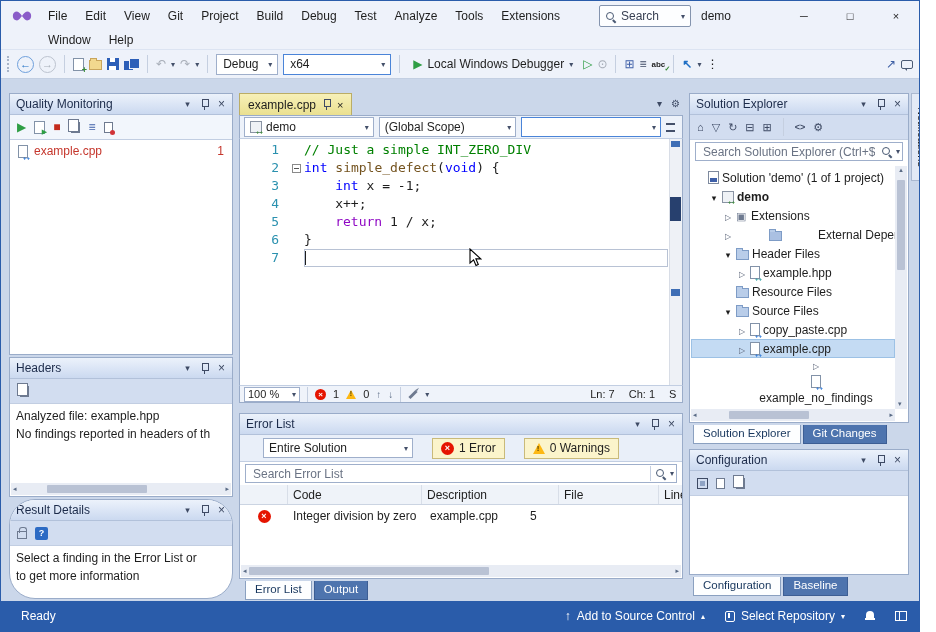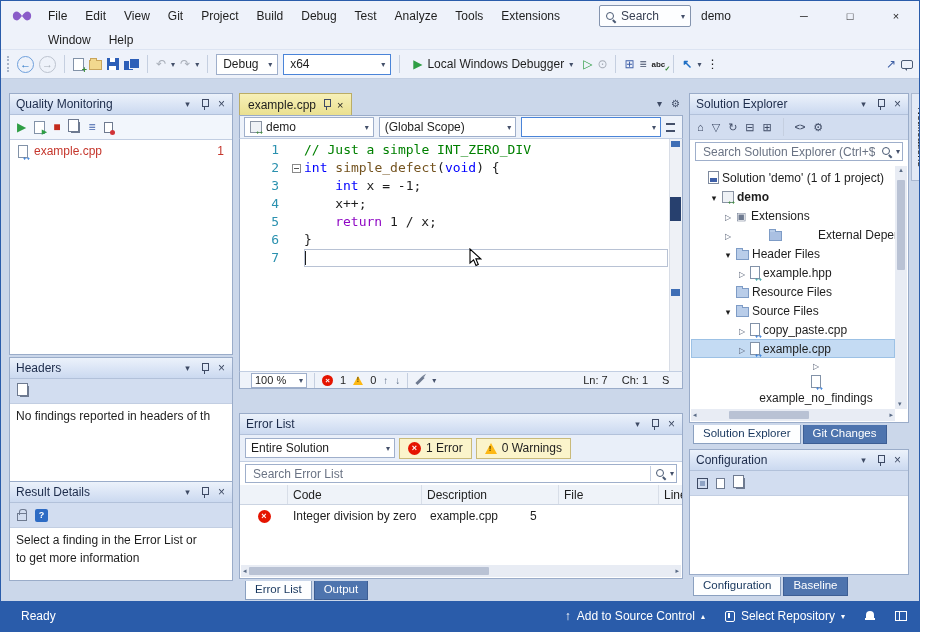--- a/index.html
+++ b/index.html
@@ -78,21 +78,21 @@
   
   #qmpanel{left:8px;top:92px;width:224px;height:262px;}
   .qm-item{display:flex;align-items:center;gap:6px;padding:4px 8px;}
   .qm-file{color:#C5362C;}
   .qm-count{margin-left:auto;color:#C5362C;}
   .playdoc{position:relative;width:11px;height:13px;background:#fff;border:1px solid #8292A8;display:inline-block;}
   .playdoc::after{content:"▶";position:absolute;right:-3px;bottom:-3px;font-size:7px;color:#2E9E44;}
 
   
   #hdrpanel{left:8px;top:356px;width:224px;height:140px;}
-  #rdpanel{left:8px;top:480px;width:224px;height:100px;}
+  #rdpanel{left:8px;top:498px;width:224px;height:100px;border-radius:26px;}
   .hscroll{position:absolute;left:1px;right:1px;bottom:1px;height:12px;background:#E8ECF4;display:flex;align-items:center;font-size:7px;color:#5A6B85;}
   .hthumb{height:8px;background:#B9C2D4;border-radius:1px;}
 
   
   #editor{position:absolute;left:238px;top:92px;width:444px;height:312px;}
   .etabs{height:22px;position:relative;display:flex;align-items:flex-end;}
   .etab{height:22px;display:flex;align-items:center;gap:6px;padding:0 8px;background:linear-gradient(#F7F0B8,#EAE090);border:1px solid #BBAD66;border-bottom:none;}
   .etabs-right{position:absolute;right:3px;top:5px;display:flex;gap:9px;color:#3E4A64;font-size:10px;}
   .enav{height:24px;background:#EDF2FA;border:1px solid #9AACC9;border-bottom:1px solid #C2CEE2;display:flex;align-items:center;gap:5px;padding:0 4px;}
   .ecombo{height:20px;background:#fff;border:1px solid #9FAFCB;display:flex;align-items:center;gap:4px;font-size:12px;padding-left:5px;}
@@ -108,34 +108,34 @@
   .fold-box::after{content:"";position:absolute;left:1px;right:1px;top:3px;height:1px;background:#555;}
   .lbody{flex:1;position:relative;white-space:pre;margin-right:14px;}
   .code-line.current .lbody{outline:1px solid #B8C2D4;outline-offset:-1px;}
   .caret{position:absolute;left:1px;top:2px;width:1px;height:14px;background:#1e1e1e;}
   .seg-comment{color:#008000;}.seg-keyword{color:#0000FF;}.seg-function{color:#74531F;}
   .seg-control{color:#8F08C4;}.seg-plain{color:#1e1e1e;}.seg-number{color:#1e1e1e;}
   .evscroll{position:absolute;top:0;right:0;bottom:0;width:13px;background:#EEF1F6;border-left:1px solid #D8DDE6;}
   .mark0{position:absolute;top:2px;right:2px;width:9px;height:6px;background:#3E6EB5;}
   .mark1{position:absolute;top:58px;right:1px;width:11px;height:24px;background:#27406E;}
   .mark2{position:absolute;top:150px;right:2px;width:9px;height:7px;background:#3E6EB5;}
-  .ebar{position:absolute;left:0;right:0;bottom:16px;height:18px;background:#EFF3FA;border:1px solid #9AACC9;border-top:1px solid #C2CEE2;display:flex;align-items:center;font-size:11px;padding:0 11px;gap:7px;overflow:hidden;}
+  .ebar{position:absolute;left:0;right:0;bottom:2px;height:18px;background:#EFF3FA;border:1px solid #9AACC9;border-top:1px solid #C2CEE2;display:flex;align-items:center;font-size:11px;padding:0 4px;gap:7px;overflow:hidden;}
   .zoom{width:56px;height:15px;background:#fff;border:1px solid #9FAFCB;display:flex;align-items:center;padding:0 3px;}
   .zoom .dd{margin-left:auto;}
   .ebar .err-badge{width:11px;height:11px;line-height:11px;font-size:8px;}
   .ebar .warn-tri{border-left-width:5px;border-right-width:5px;border-bottom-width:9px;}
   .ebar .warn-tri::after{font-size:7px;left:-1.5px;top:0;}
   .ebar-right{margin-left:auto;display:flex;gap:14px;}
   .clip-s{width:9px;overflow:hidden;white-space:nowrap;}
   .pencil{width:10px;height:3px;background:#6E7A90;transform:rotate(-45deg);position:relative;display:inline-block;}
   .pencil::after{content:"";position:absolute;right:-4px;top:0;border-top:1.5px solid transparent;border-bottom:1.5px solid transparent;border-left:4px solid #6E7A90;}
 
   
   #errorlist{left:238px;top:412px;width:444px;height:166px;}
-  .el-toolbar{height:27px;display:flex;align-items:center;gap:4px;padding:0 5px;background:#E9EFF9;border-bottom:1px solid #C2CEE2;}
+  .el-toolbar{height:27px;display:flex;align-items:center;gap:19px;padding:0 23px;background:#E9EFF9;border-bottom:1px solid #C2CEE2;}
   .filter-btn{height:21px;display:flex;align-items:center;gap:5px;padding:0 8px;background:#FBF4CB;border:1px solid #C9BA7A;}
   .searchrow{margin:2px 5px;height:19px;background:#fff;border:1px solid #9FAFCB;display:flex;align-items:center;padding-left:5px;gap:4px;}
   .search-input{border:none;outline:none;flex:1;font:inherit;font-size:12px;color:#1e1e1e;background:transparent;min-width:0;}
   .search-input::placeholder{color:#6A7384;}
   .vline{width:1px;height:15px;background:#C5CFE0;}
   .el-grid-h{height:20px;display:flex;background:#EFF3F9;border-bottom:1px solid #CBD4E2;align-items:center;}
   .el-col{padding:0 5px;height:100%;display:flex;align-items:center;overflow:hidden;white-space:nowrap;flex:0 0 auto;}
   .el-grid-h .el-col{border-right:1px solid #D8DEE8;}
   .col-icon{width:48px;justify-content:center;}
   .col-code{width:134px;}
@@ -327,20 +327,21 @@
       <span class="phbtn">▾</span>
       <span class="phbtn">
           <span class="pin"></span>
         </span>
       <span class="phbtn x">×</span>
     </div>
     <div class="ptool">
       <span class="copy-ic"></span>
     </div>
     <div id="hdr-body" style="padding-top:3px">
+        <div class="info-line">Analyzed file: example.hpp</div>
         <div class="info-line">No findings reported in headers of th</div>
       </div>
     <div class="hscroll">
         <span style="padding:0 2px">◂</span>
         <span class="hthumb" style="width:100px;margin-left:28px"></span>
         <span style="margin-left:auto;padding:0 2px">▸</span>
       </div>
   </div>
 
   <div class="panel" id="rdpanel">

